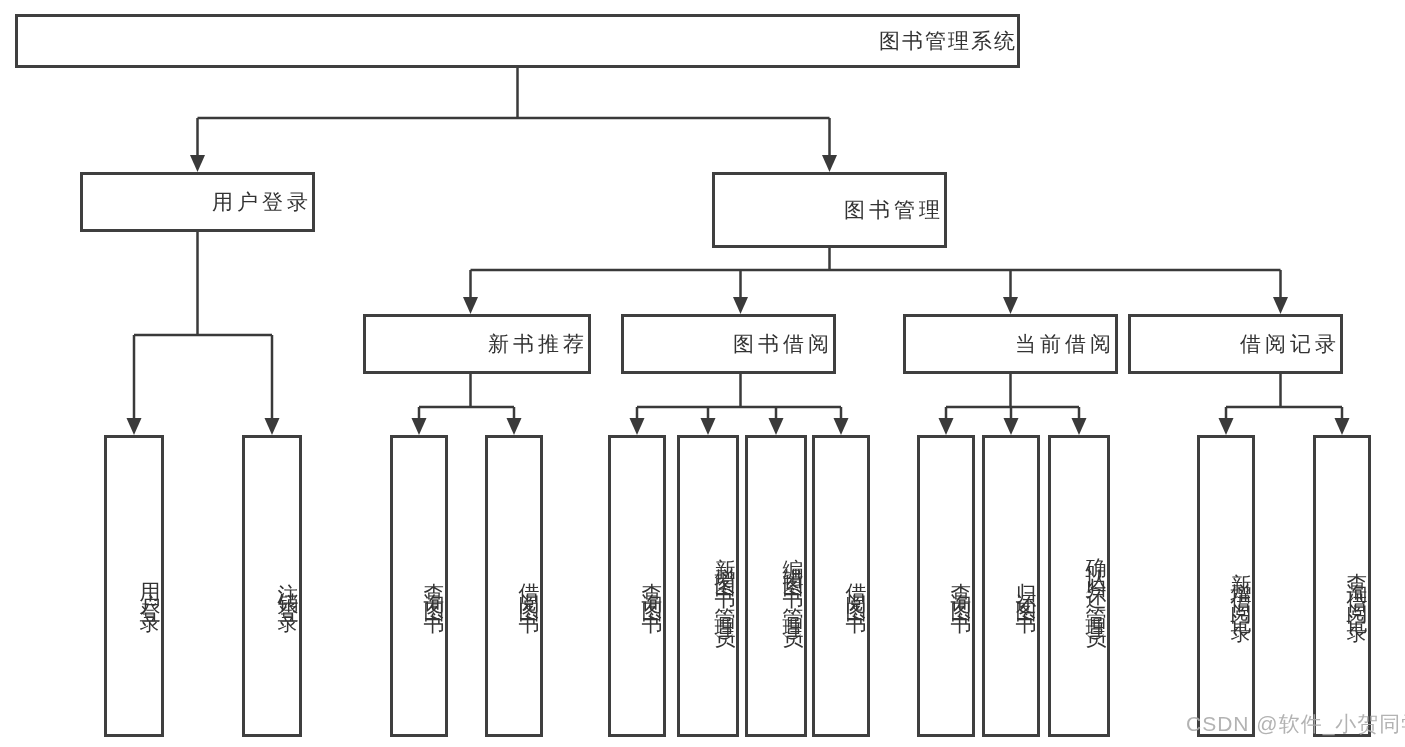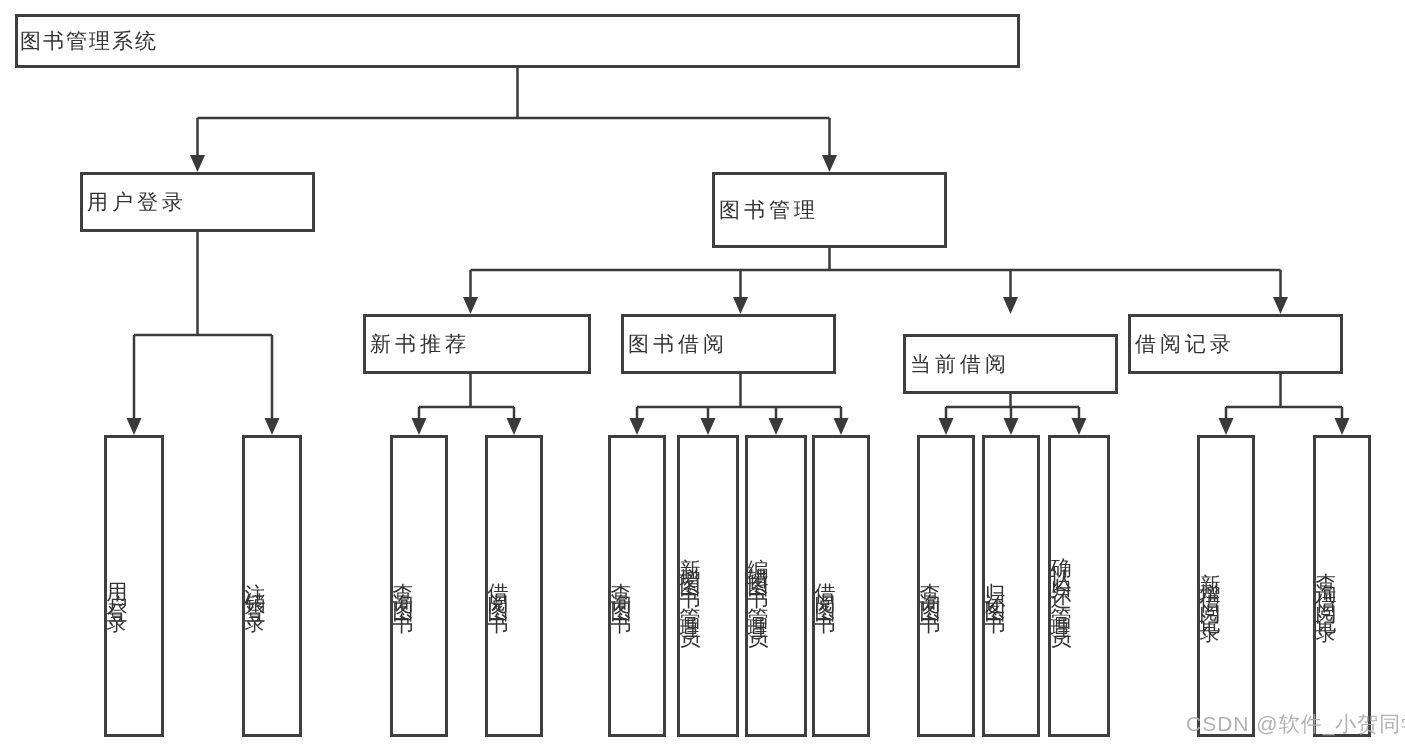--- a/index.html
+++ b/index.html
@@ -26,21 +26,21 @@
     fill: #3a3a3a;
     stroke: none;
   }
   .node {
     position: absolute;
     box-sizing: border-box;
     border: 3px solid #3f3f3f;
     background: #ffffff;
     display: flex;
     align-items: center;
-    justify-content: flex-start;
+    justify-content: flex-end;
   }
   .hbox span {
     font-size: 21px;
     letter-spacing: 4px;
     padding-left: 4px;   
     white-space: nowrap;
   }
   .root-box span {
     letter-spacing: 2px;
     padding-left: 2px;
@@ -156,21 +156,21 @@
   <div class="node hbox" style="left:712px; top:172px; width:235px; height:76px;">
     <span>图书管理</span>
   </div>
 
   <div class="node hbox" style="left:363px; top:314px; width:228px; height:60px;">
     <span>新书推荐</span>
   </div>
   <div class="node hbox" style="left:621px; top:314px; width:215px; height:60px;">
     <span>图书借阅</span>
   </div>
-  <div class="node hbox" style="left:903px; top:314px; width:215px; height:60px;margin-top:20px;">
+  <div class="node hbox" style="left:903px; top:314px; width:215px; height:60px;">
     <span>当前借阅</span>
   </div>
   <div class="node hbox" style="left:1128px; top:314px; width:215px; height:60px;">
     <span>借阅记录</span>
   </div>
 
   <div class="node vbox" style="left:104px; top:435px; width:60px; height:302px;">
     <span>用户登录</span>
   </div>
   <div class="node vbox" style="left:242px; top:435px; width:60px; height:302px;">

